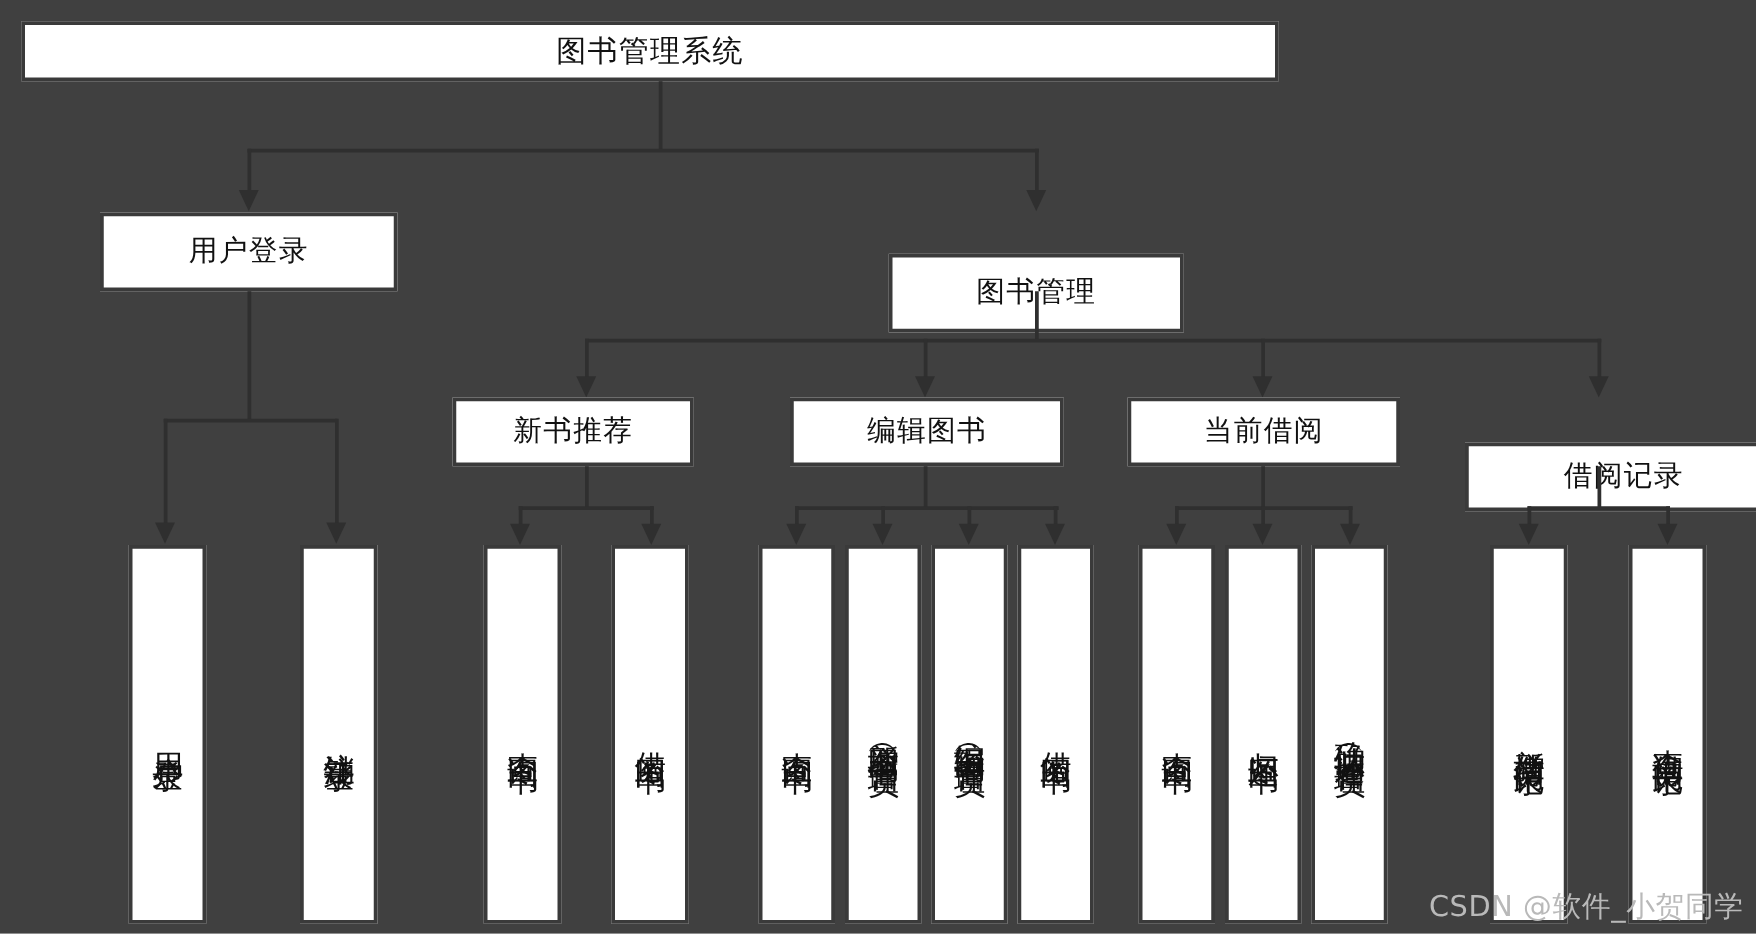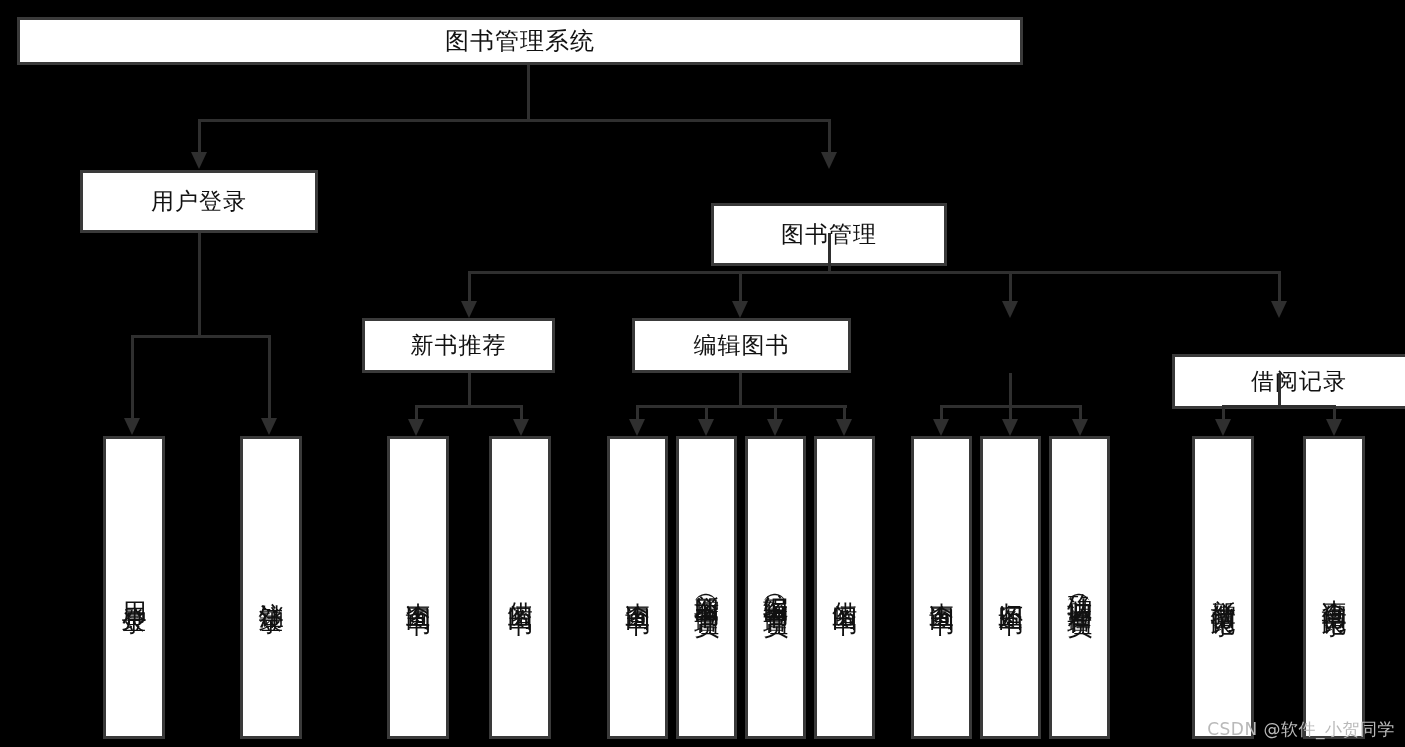--- a/index.html
+++ b/index.html
@@ -7,21 +7,21 @@
     padding: 0;
     background: #ffffff;
   }
   body {
     font-family: "DejaVu Sans", "Liberation Sans", sans-serif;
   }
   #canvas {
     position: relative;
     width: 1405px;
     height: 747px;
-    background: #000000;
+    background: #404040;
     overflow: hidden;
     text-decoration: underline;
   }
   
   .node {
     position: absolute;
     box-sizing: border-box;
     border: 3px solid #3a3a3a;
     background: #ffffff;
     display: flex;
@@ -71,21 +71,21 @@
     height: 0;
     border-left: 8px solid transparent;
     border-right: 8px solid transparent;
     border-top: 17px solid #2f2f2f;
   }
   
   #watermark {
     position: absolute;
     right: 10px;
     bottom: 6px;
-    font-size: 17px;
+    font-size: 23px;
     color: #b9b9b9;
     letter-spacing: 0.5px;
     white-space: nowrap;
     user-select: none;
   }
 </style>
 </head>
 <body>
 
 <div id="canvas">
@@ -126,20 +126,23 @@
   <div class="arrow" style="left:1002px; top:301px;"></div>
   <div class="edge vline" style="left:1278px; top:271px; height:32px;"></div>
   <div class="arrow" style="left:1271px; top:301px;"></div>
 
   <div class="node h" style="left:362px; top:318px; width:193px; height:55px;">
     <span class="label">新书推荐</span>
   </div>
   <div class="node h" style="left:632px; top:318px; width:219px; height:55px;">
     <span class="label">编辑图书</span>
   </div>
+  <div class="node h" style="left:902px; top:318px; width:218px; height:55px;">
+    <span class="label">当前借阅</span>
+  </div>
   <div class="node h" style="left:1172px; top:318px; width:254px; height:55px;margin-top:36px;">
     <span class="label">借阅记录</span>
   </div>
 
   <div class="edge vline" style="left:468px; top:373px; height:34px;"></div>
   <div class="edge hline" style="left:415px; top:405px; width:108px;"></div>
   <div class="edge vline" style="left:415px; top:405px; height:18px;"></div>
   <div class="arrow" style="left:408px; top:419px;"></div>
   <div class="edge vline" style="left:520px; top:405px; height:18px;"></div>
   <div class="arrow" style="left:513px; top:419px;"></div>

